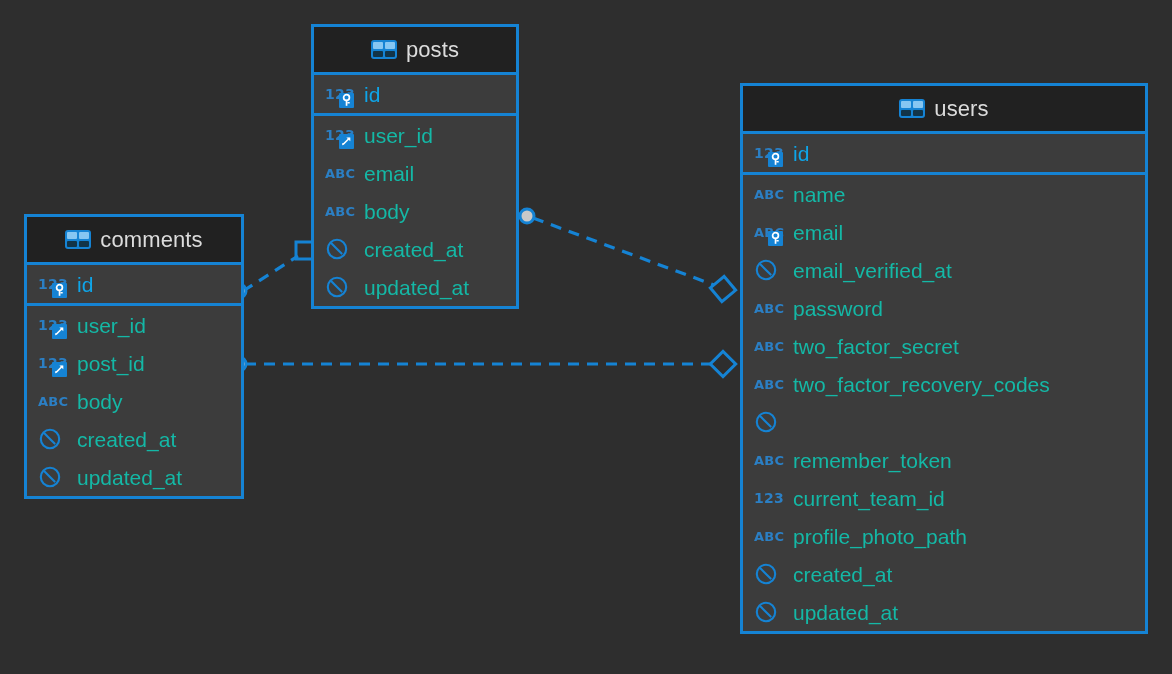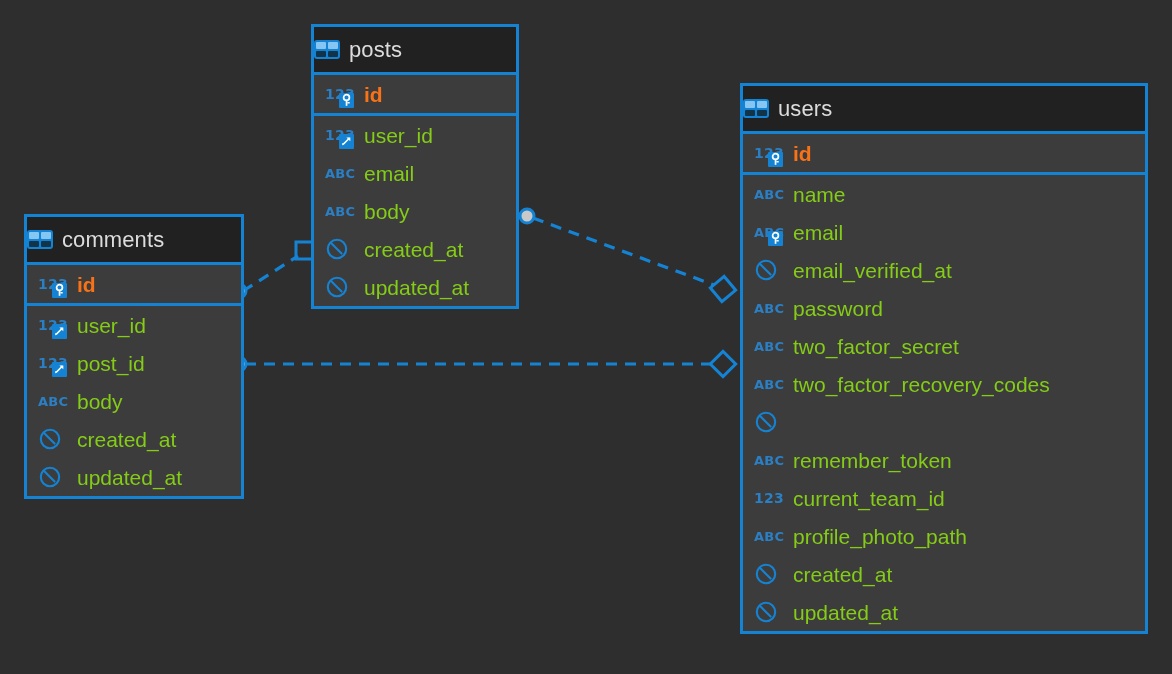--- a/index.html
+++ b/index.html
@@ -31,20 +31,21 @@
     box-sizing: border-box;
     border: 3px solid #1583d4;
     background: #3c3c3c;
   }
   .table-header {
     background: #212121;
     color: #d6d6d6;
     height: 48px;
     display: flex;
     align-items: center;
+    justify-content: center;
     gap: 9px;
     border-bottom: 3px solid #1583d4;
     box-sizing: border-box;
   }
   .table-title {
     font-size: 22px;
     font-weight: 400;
     color: #dcdcdc;
     letter-spacing: 0.1px;
   }
@@ -54,27 +55,27 @@
   .col-row {
     display: flex;
     align-items: center;
     gap: 9px;
     padding: 0 11px;
     height: 38px;
     box-sizing: border-box;
   }
   .col-name {
     font-size: 21px;
-    color: #84cc16;
+    color: #14b8a6;
     white-space: nowrap;
     line-height: 1;
   }
   .col-row.pk .col-name {
-    font-weight: bold;
-    color: #f97316;
+    font-weight: normal;
+    color: #0ea5e9;
     font-size: 21px;
   }
 
   
   .type-icon {
     position: relative;
     width: 30px;
     height: 26px;
     flex: 0 0 30px;
     display: flex;

